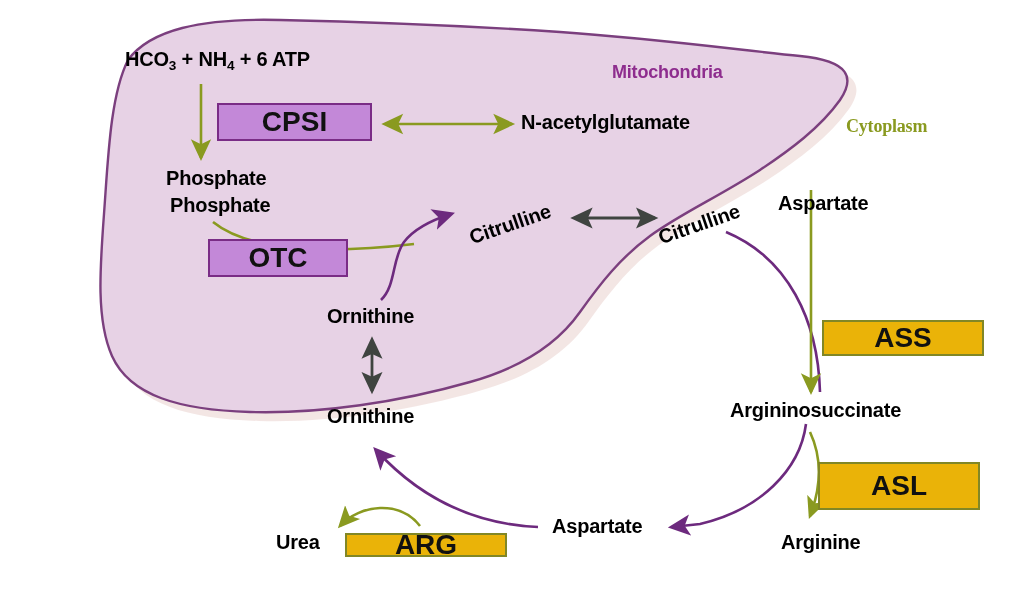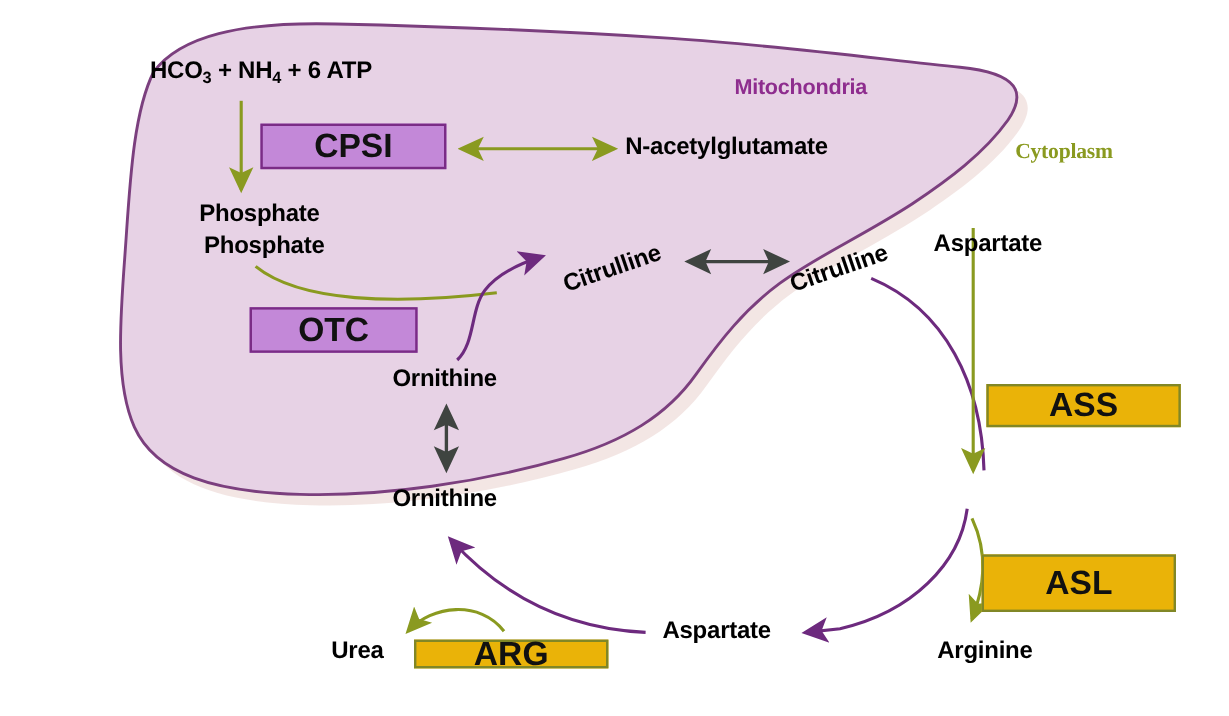--- a/index.html
+++ b/index.html
@@ -159,32 +159,33 @@
   <div class="lbl metabolite" style="left:521px; top:111px;">N-acetylglutamate</div>
 
   <div class="lbl metabolite rot" style="left:474px; top:226px;">Citrulline</div>
   <div class="lbl metabolite rot" style="left:663px; top:226px;">Citrulline</div>
 
   <div class="lbl metabolite" style="left:327px; top:305px;">Ornithine</div>
   <div class="lbl metabolite" style="left:327px; top:405px;">Ornithine</div>
 
   <div class="lbl metabolite" style="left:778px; top:163px;margin-top:29px;">Aspartate</div>
 
+  <div class="lbl metabolite" style="left:730px; top:399px;">Argininosuccinate</div>
 
   <div class="lbl metabolite" style="left:781px; top:531px;">Arginine</div>
 
   <div class="lbl metabolite" style="left:552px; top:515px;">Aspartate</div>
 
   <div class="lbl metabolite" style="left:276px; top:531px;">Urea</div>
 
   <div class="enz-label enz-purple" style="left:217px; top:103px; width:155px; height:38px;">
     <span>CPSI</span>
   </div>
 
-  <div class="enz-label enz-purple" style="left:208px; top:256px; width:140px; height:38px;">
+  <div class="enz-label enz-purple" style="left:208px; top:239px; width:140px; height:38px;">
     <span>OTC</span>
   </div>
 
   <div class="enz-label enz-olive" style="left:822px; top:320px; width:162px; height:36px;">
     <span>ASS</span>
   </div>
 
   <div class="enz-label enz-olive" style="left:818px; top:462px; width:162px; height:48px;">
     <span>ASL</span>
   </div>

